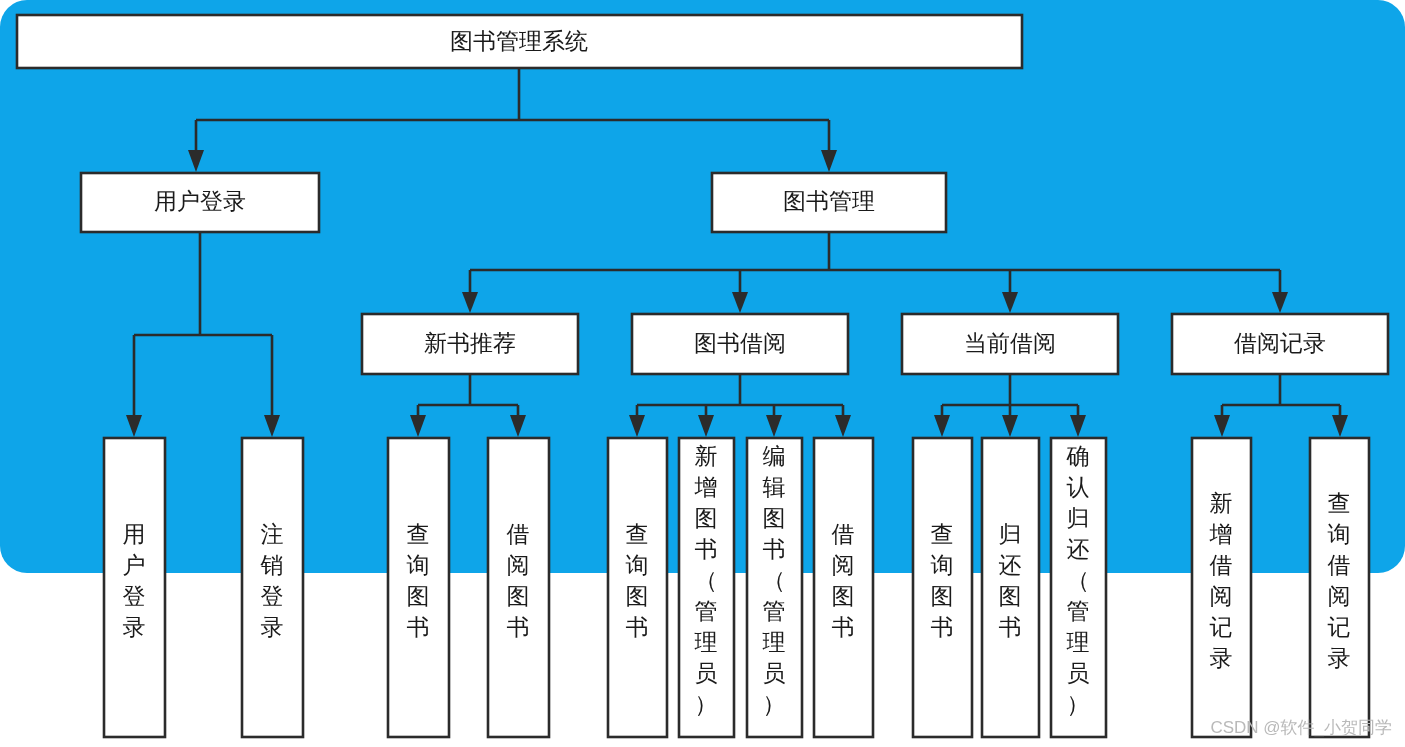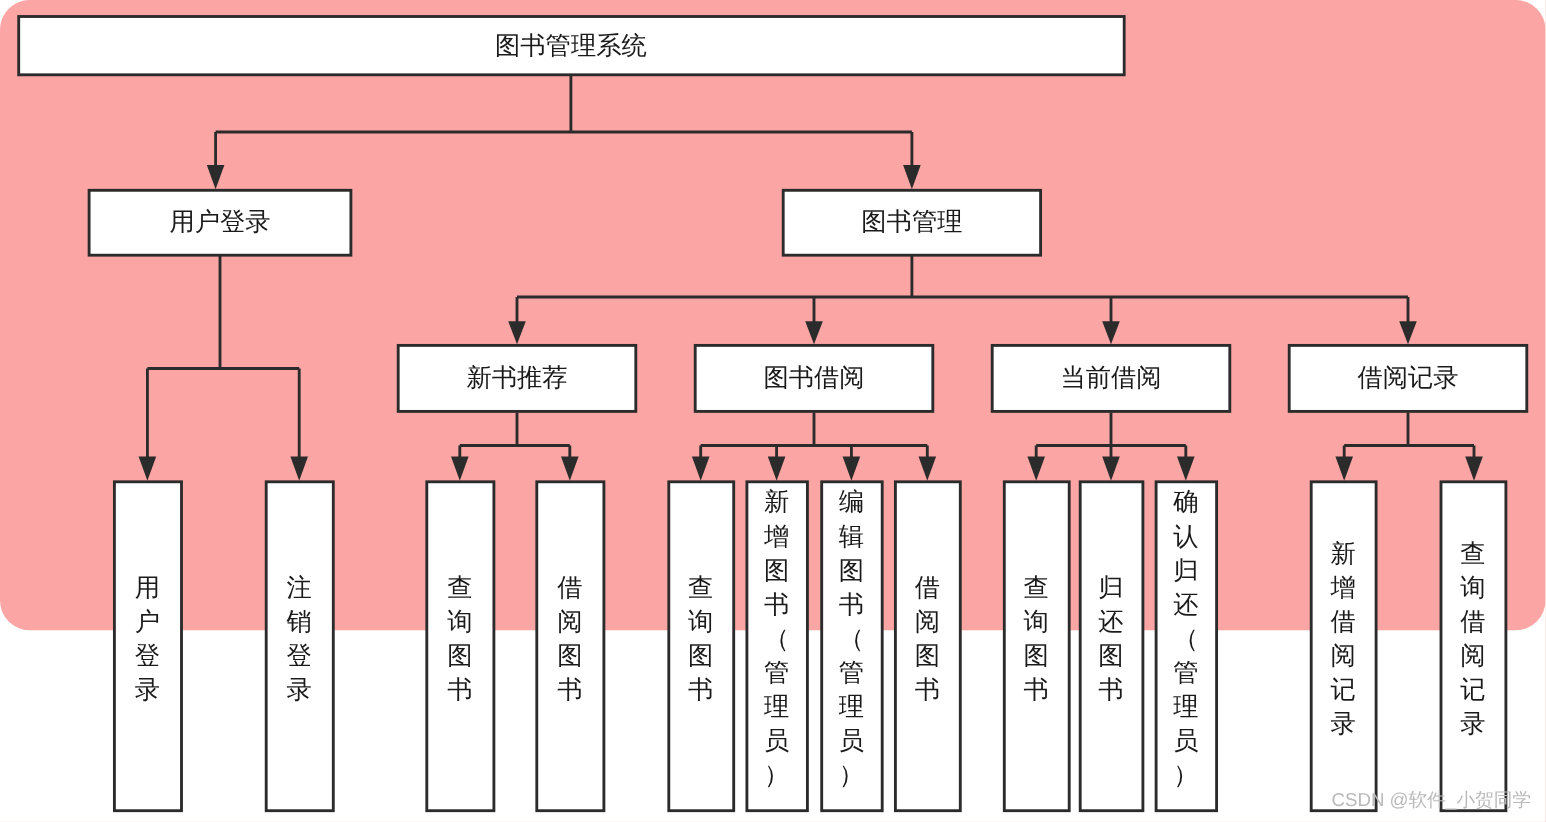--- a/index.html
+++ b/index.html
@@ -11,21 +11,21 @@
   body {
     width: 1405px;
     height: 747px;
     overflow: hidden;
     font-family: "Liberation Sans", "DejaVu Sans", sans-serif;
   }
   #diagram-root {
     position: relative;
     width: 1405px;
     height: 573px;
-    background: #fca5a5;
+    background: #0ea5e9;
     border-radius: 27px;
   }
   svg.diagram-canvas {
     position: absolute;
     left: 0;
     top: 0;
     width: 1405px;
     height: 747px;
     display: block;
   }

